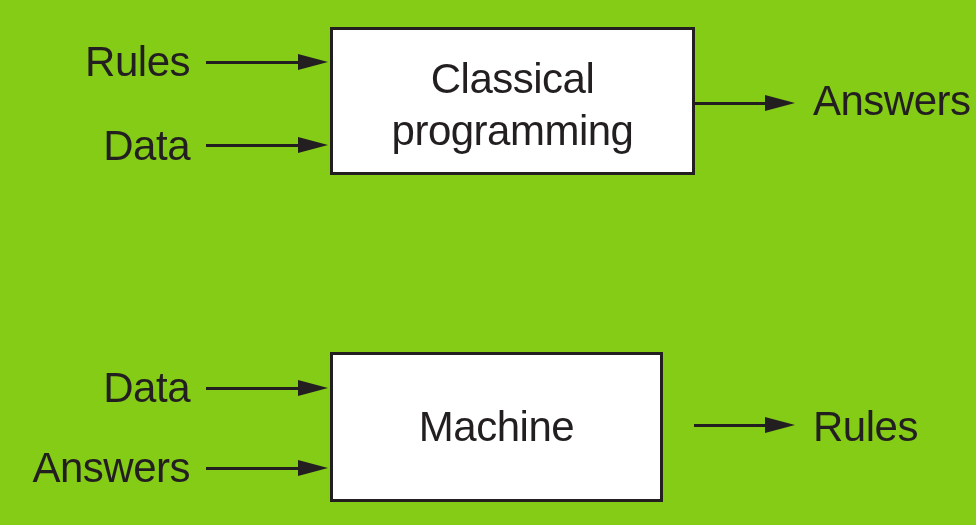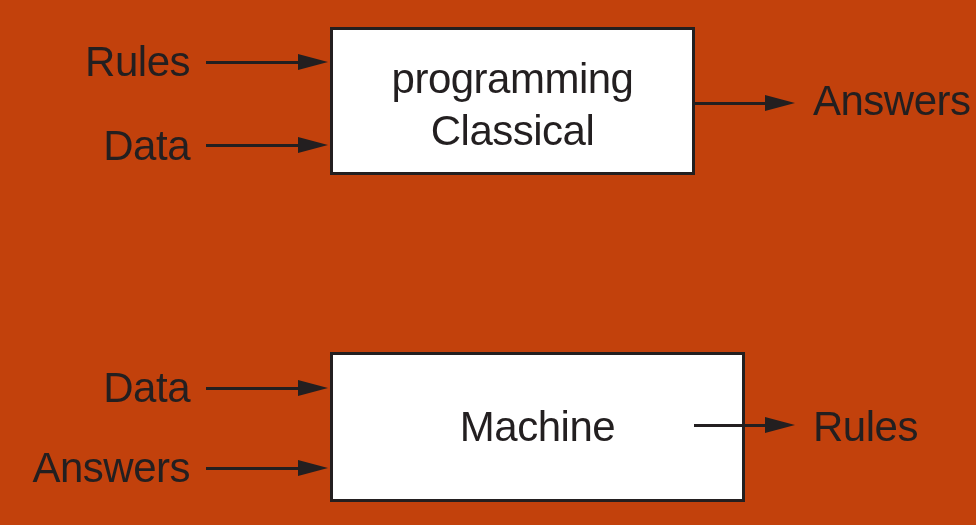--- a/index.html
+++ b/index.html
@@ -4,21 +4,21 @@
 <style>
   html, body {
     margin: 0;
     padding: 0;
     background: #ffffff;
   }
   .canvas {
     position: relative;
     width: 976px;
     height: 525px;
-    background: #c2410c;
+    background: #84cc16;
     font-family: "Liberation Sans", sans-serif;
     color: #231f20;
     overflow: hidden;
   }
   .label {
     position: absolute;
     font-size: 42px;
     line-height: 42px;
     letter-spacing: -0.5px;
     white-space: nowrap;
@@ -67,21 +67,21 @@
   .t-arrow-in-1    { left: 206px; top: 54px;  width: 122px; }
   .t-arrow-in-2    { left: 206px; top: 137px; width: 122px; }
   .t-box           { left: 330px; top: 27px; width: 365px; height: 148px; padding-top: 8px; }
   .t-arrow-out     { left: 694px; top: 95px; width: 101px; }
   .t-output-label  { left: 813px; top: 80px; }
   
   .b-input-label-1 { top: 367px; right: 786px; }
   .b-input-label-2 { top: 447px; right: 786px; }
   .b-arrow-in-1    { left: 206px; top: 380px; width: 122px; }
   .b-arrow-in-2    { left: 206px; top: 460px; width: 122px; }
-  .b-box           { left: 330px; top: 352px; width: 415px; height: 150px; }
+  .b-box           { left: 330px; top: 352px; width: 333px; height: 150px; }
   .b-arrow-out     { left: 694px; top: 417px; width: 101px; }
   .b-output-label  { left: 813px; top: 406px; }
   .arrow-in  .shaft { width: 92px; }
   .arrow-in  .head  { left: 92px; }
   .arrow-out .shaft { width: 71px; }
   .arrow-out .head  { left: 71px; }
 </style>
 </head>
 <body>
 
@@ -93,22 +93,22 @@
   <div class="arrow arrow-in t-arrow-in-1">
     <div class="shaft"></div>
     <div class="head"></div>
   </div>
   <div class="arrow arrow-in t-arrow-in-2">
     <div class="shaft"></div>
     <div class="head"></div>
   </div>
 
   <div class="flow-box t-box">
+    <div class="box-line">Classical</div>
     <div class="box-line">programming</div>
-    <div class="box-line">Classical</div>
   </div>
 
   <div class="arrow arrow-out t-arrow-out">
     <div class="shaft"></div>
     <div class="head"></div>
   </div>
 
   <div class="label t-output-label">Answers</div>
 
   <div class="label right-aligned b-input-label-1">Data</div>

